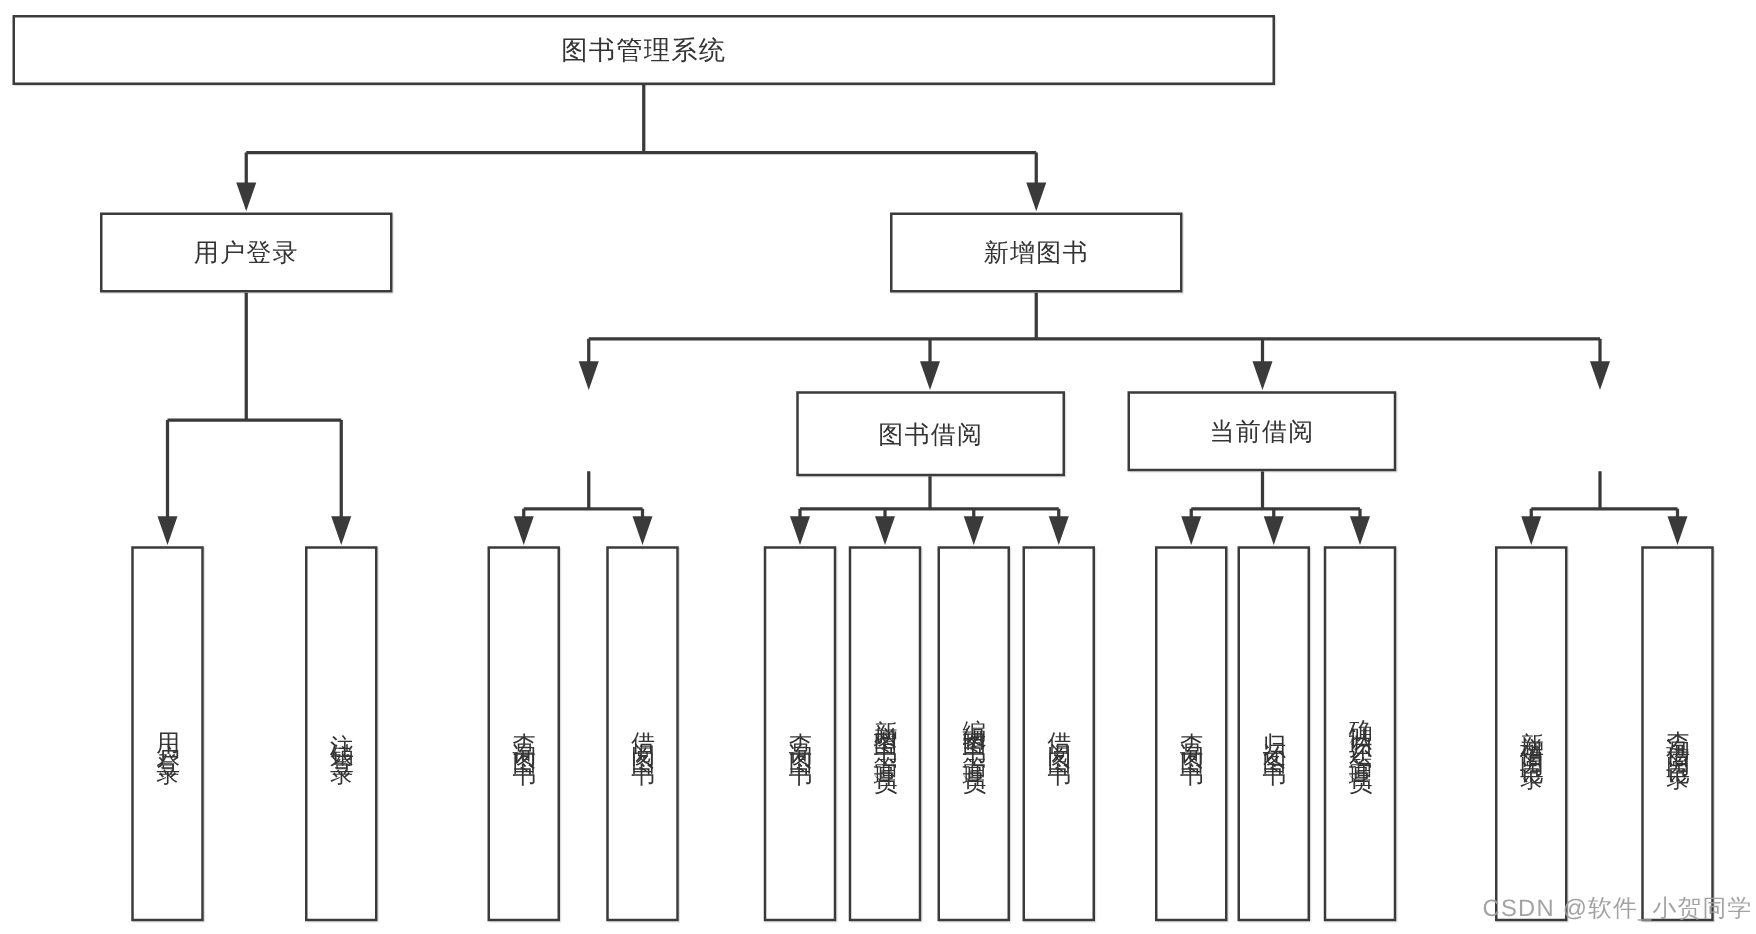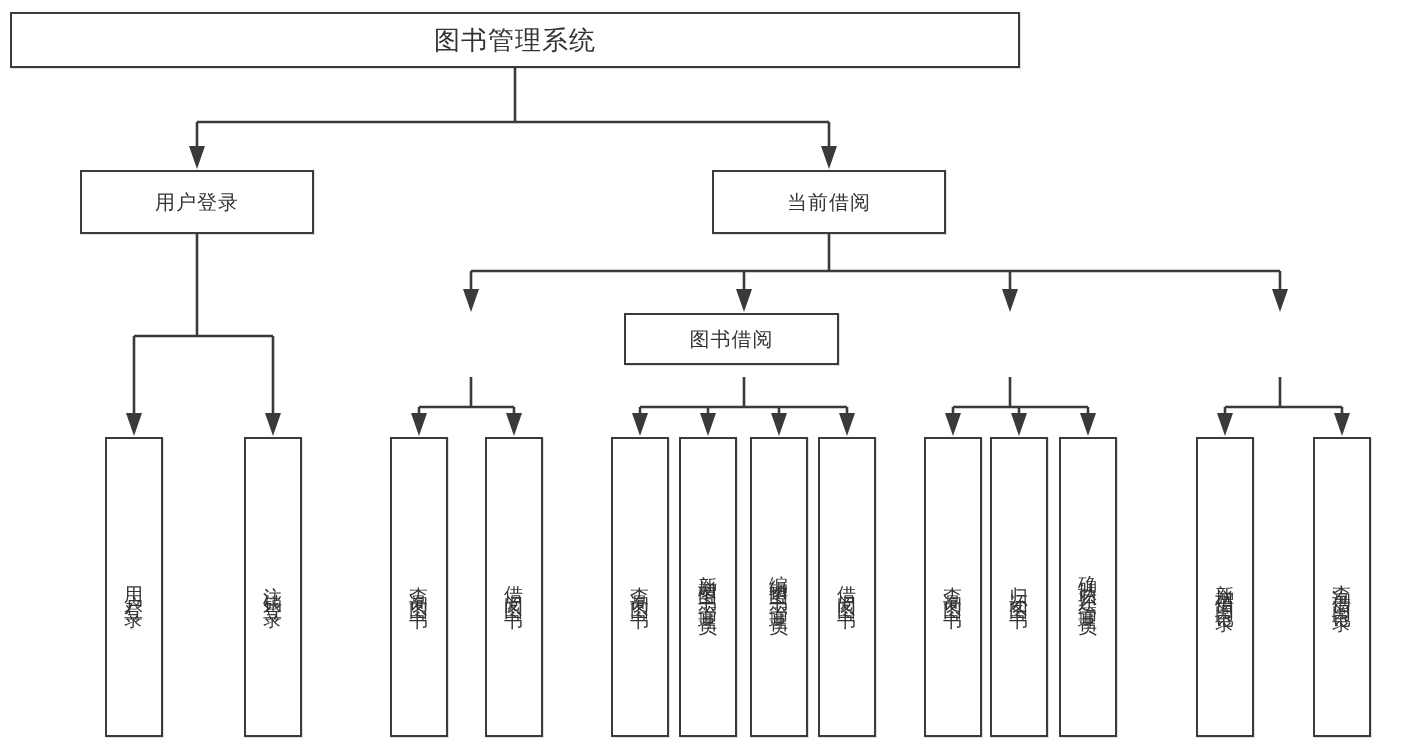--- a/index.html
+++ b/index.html
@@ -19,21 +19,21 @@
     display:flex;
     align-items:center;
     justify-content:center;
     box-shadow:1px 1px 0 rgba(0,0,0,0.12);
   }
   .h-label{
     font-size:20px;
     letter-spacing:1px;
     white-space:nowrap;
   }
-  .root-label{font-size:26px;}
+  .root-label{font-size:21px;}
   .v-box{
     width:58px;height:300px;
   }
   .v-label{
     writing-mode:vertical-rl;
     text-orientation:mixed;
     font-size:19px;
     letter-spacing:8px;
     line-height:1;
     white-space:nowrap;
@@ -101,25 +101,28 @@
   </svg>
 
   <div class="box" style="left:10px;top:12px;width:1010px;height:56px;">
     <span class="h-label root-label">图书管理系统</span>
   </div>
 
   <div class="box" style="left:80px;top:170px;width:234px;height:64px;">
     <span class="h-label">用户登录</span>
   </div>
   <div class="box" style="left:712px;top:170px;width:234px;height:64px;">
-    <span class="h-label">当前借阅</span>
+    <span class="h-label">新增图书</span>
   </div>
 
-  <div class="box" style="left:624px;top:313px;width:215px;height:52px;text-align:right;">
+  <div class="box" style="left:637px;top:313px;width:215px;height:68px;text-align:right;">
     <span class="h-label">图书借阅</span>
+  </div>
+  <div class="box" style="left:902px;top:313px;width:215px;height:64px;">
+    <span class="h-label">当前借阅</span>
   </div>
 
   <div class="box v-box" style="left:105px;top:437px;">
     <span class="v-label">用户登录</span>
   </div>
   <div class="box v-box" style="left:244px;top:437px;">
     <span class="v-label">注销登录</span>
   </div>
 
   <div class="box v-box" style="left:390px;top:437px;">
@@ -152,14 +155,15 @@
     <span class="v-label long">确认归还（管理员）</span>
   </div>
 
   <div class="box v-box" style="left:1196px;top:437px;">
     <span class="v-label long">新增借阅记录</span>
   </div>
   <div class="box v-box" style="left:1313px;top:437px;">
     <span class="v-label long">查询借阅记录</span>
   </div>
 
+  <div class="watermark">CSDN @软件_小贺同学</div>
 
 </div>
 
 </body></html>

